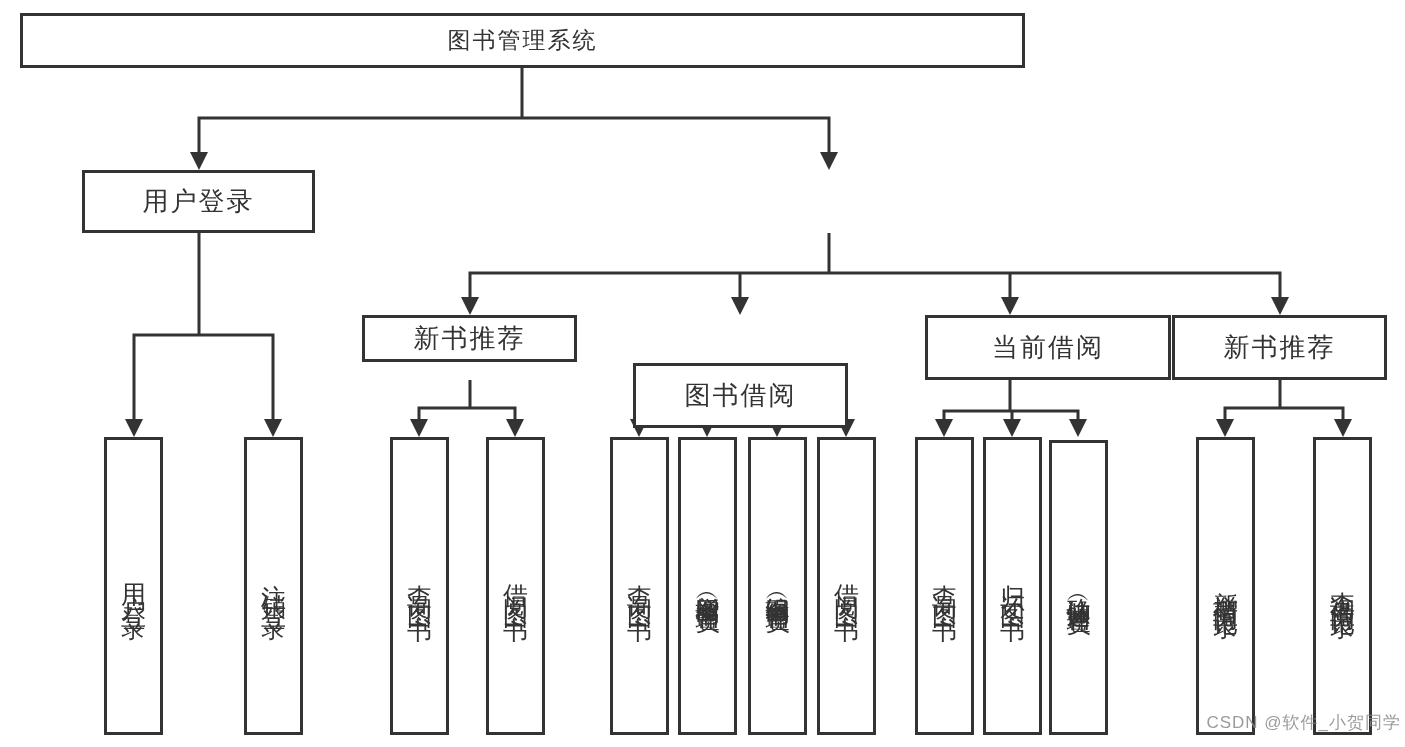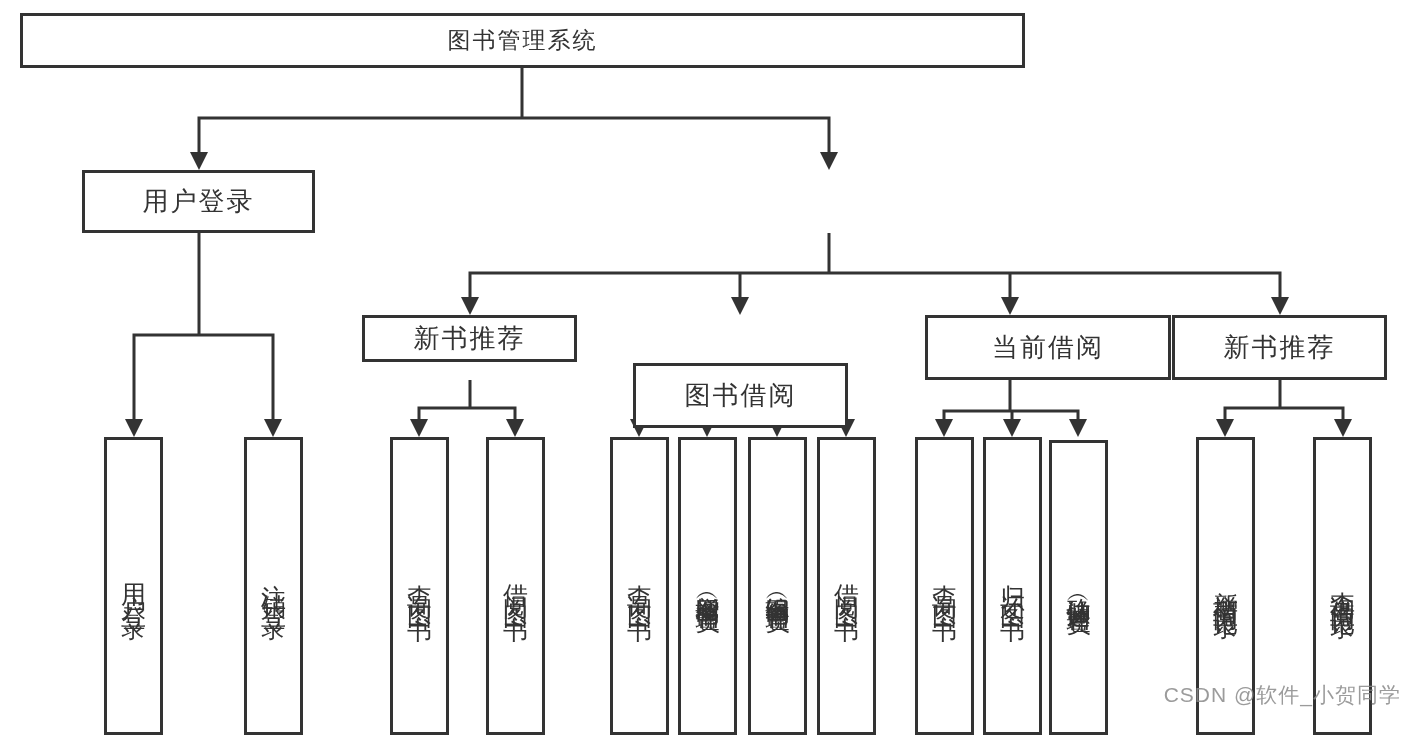--- a/index.html
+++ b/index.html
@@ -29,22 +29,22 @@
     font-size:25px;
     line-height:1;
     color:#333333;
     white-space:nowrap;
   }
   .sp-lg{letter-spacing:11px;}
   .sp-md{letter-spacing:5px;}
   .sp-sm{letter-spacing:2px;font-size:24px;}
   .watermark{
     position:absolute;
-    right:4px;top:681px;
-    font-size:21px;
+    right:4px;top:711px;
+    font-size:17px;
     letter-spacing:1px;
     color:rgba(138,138,138,0.85);
     z-index:5;
     white-space:nowrap;
   }
 </style>
 </head>
 <body>
 
 <div class="canvas">

